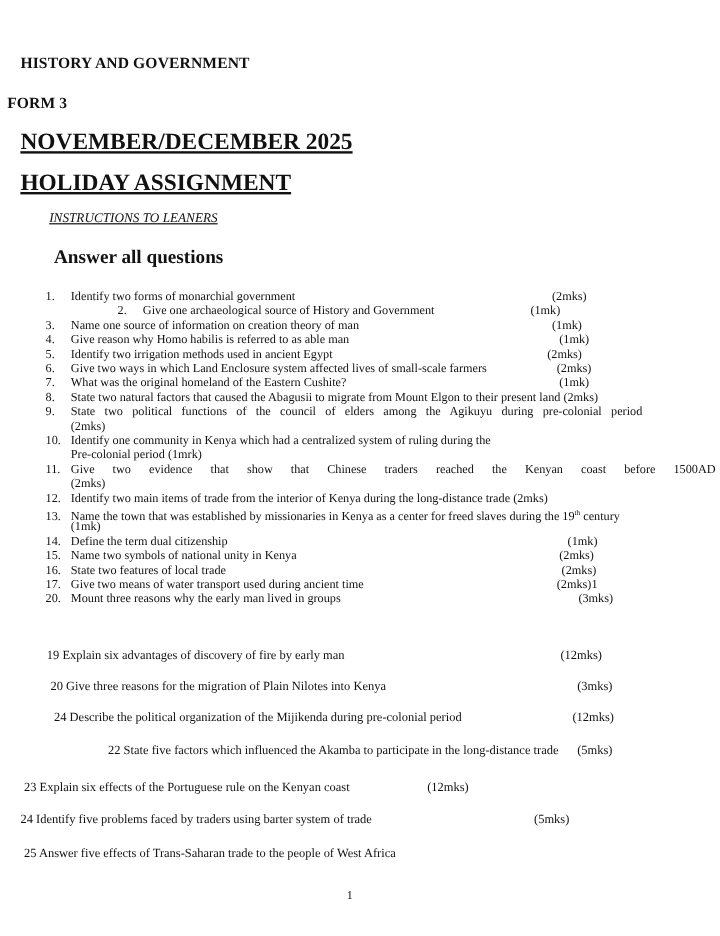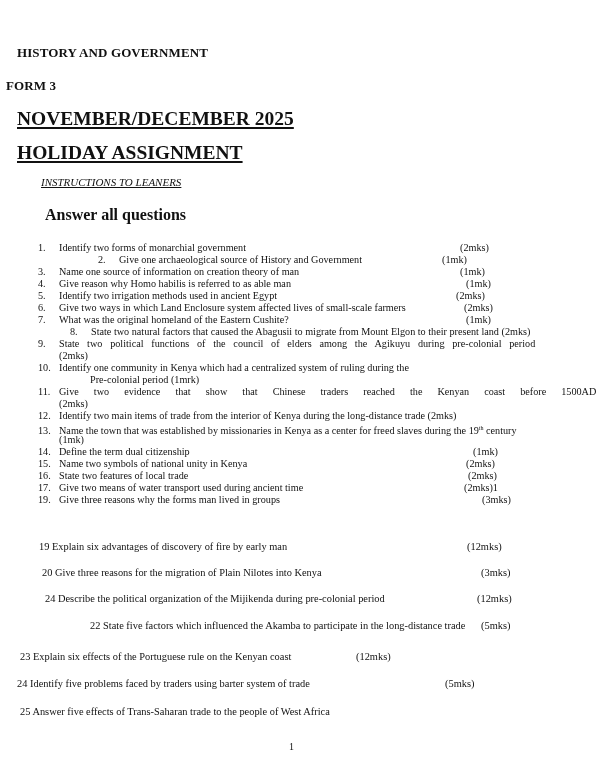--- a/index.html
+++ b/index.html
@@ -56,33 +56,33 @@
   <div class="abs q" style="left:38px;top:302px;">
     <span class="num">6.</span><span>Give two ways in which Land Enclosure system affected lives of small-scale farmers</span>
   </div>
   <div class="mk" style="left:464px;top:302px;">(2mks)</div>
 
   <div class="abs q" style="left:38px;top:314px;">
     <span class="num">7.</span><span>What was the original homeland of the Eastern Cushite?</span>
   </div>
   <div class="mk" style="left:466px;top:314px;">(1mk)</div>
 
-  <div class="abs q" style="left:38px;top:326px;margin-left:32px;">
+  <div class="abs q" style="left:38px;top:326px;">
     <span class="num">8.</span><span>State two natural factors that caused the Abagusii to migrate from Mount Elgon to their present land (2mks)</span>
   </div>
 
   <div class="abs q" style="left:38px;top:338px;">
     <span class="num">9.</span><span class="just" style="word-spacing:5.2px;">State two political functions of the council of elders among the Agikuyu during pre-colonial period</span>
   </div>
   <div class="abs q" style="left:59px;top:350px;">(2mks)</div>
 
   <div class="abs q" style="left:38px;top:362px;">
     <span class="num">10.</span><span>Identify one community in Kenya which had a centralized system of ruling during the</span>
   </div>
-  <div class="abs q" style="left:59px;top:374px;margin-left:31px;">Pre-colonial period (1mrk)</div>
+  <div class="abs q" style="left:59px;top:374px;">Pre-colonial period (1mrk)</div>
 
   <div class="abs q" style="left:38px;top:386px;">
     <span class="num">11.</span><span class="just" style="word-spacing:12.5px;">Give two evidence that show that Chinese traders reached the Kenyan coast before 1500AD</span>
   </div>
   <div class="abs q" style="left:59px;top:398px;">(2mks)</div>
 
   <div class="abs q" style="left:38px;top:410px;">
     <span class="num">12.</span><span>Identify two main items of trade from the interior of Kenya during the long-distance trade (2mks)</span>
   </div>
 
@@ -105,21 +105,21 @@
     <span class="num">16.</span><span>State two features of local trade</span>
   </div>
   <div class="mk" style="left:468px;top:470px;">(2mks)</div>
 
   <div class="abs q" style="left:38px;top:482px;">
     <span class="num">17.</span><span>Give two means of water transport used during ancient time</span>
   </div>
   <div class="mk" style="left:464px;top:482px;">(2mks)1</div>
 
   <div class="abs q" style="left:38px;top:494px;">
-    <span class="num">19.</span><span>Give three reasons why the forms man lived in groups</span>
+    <span class="num">20.</span><span>Mount three reasons why the early man lived in groups</span>
   </div>
   <div class="mk" style="left:482px;top:494px;">(3mks)</div>
 </div>
 
 <div>
   <div class="abs lq" style="left:39px;top:541px;text-align:center;">
     <span>19</span> <span>Explain six advantages of discovery of fire by early man</span>
   </div>
   <div class="mk lq" style="left:467px;top:541px;">(12mks)</div>
 

